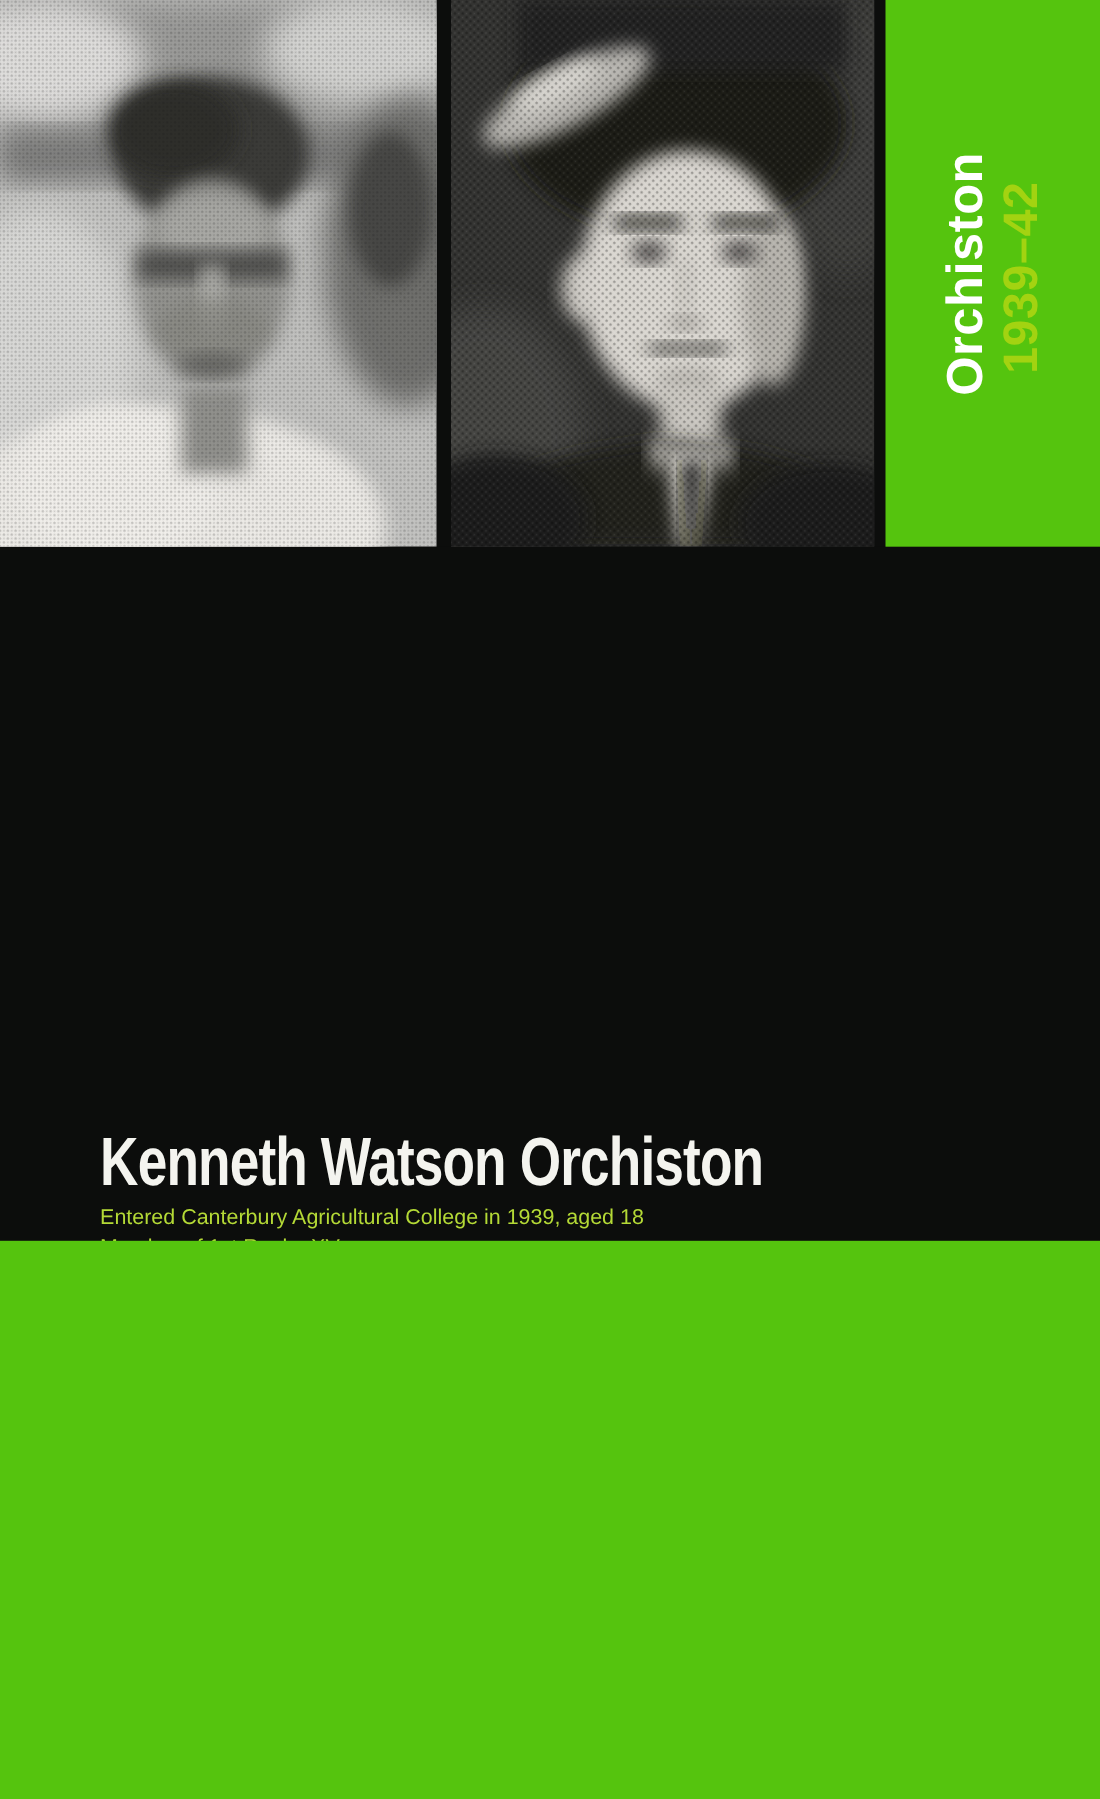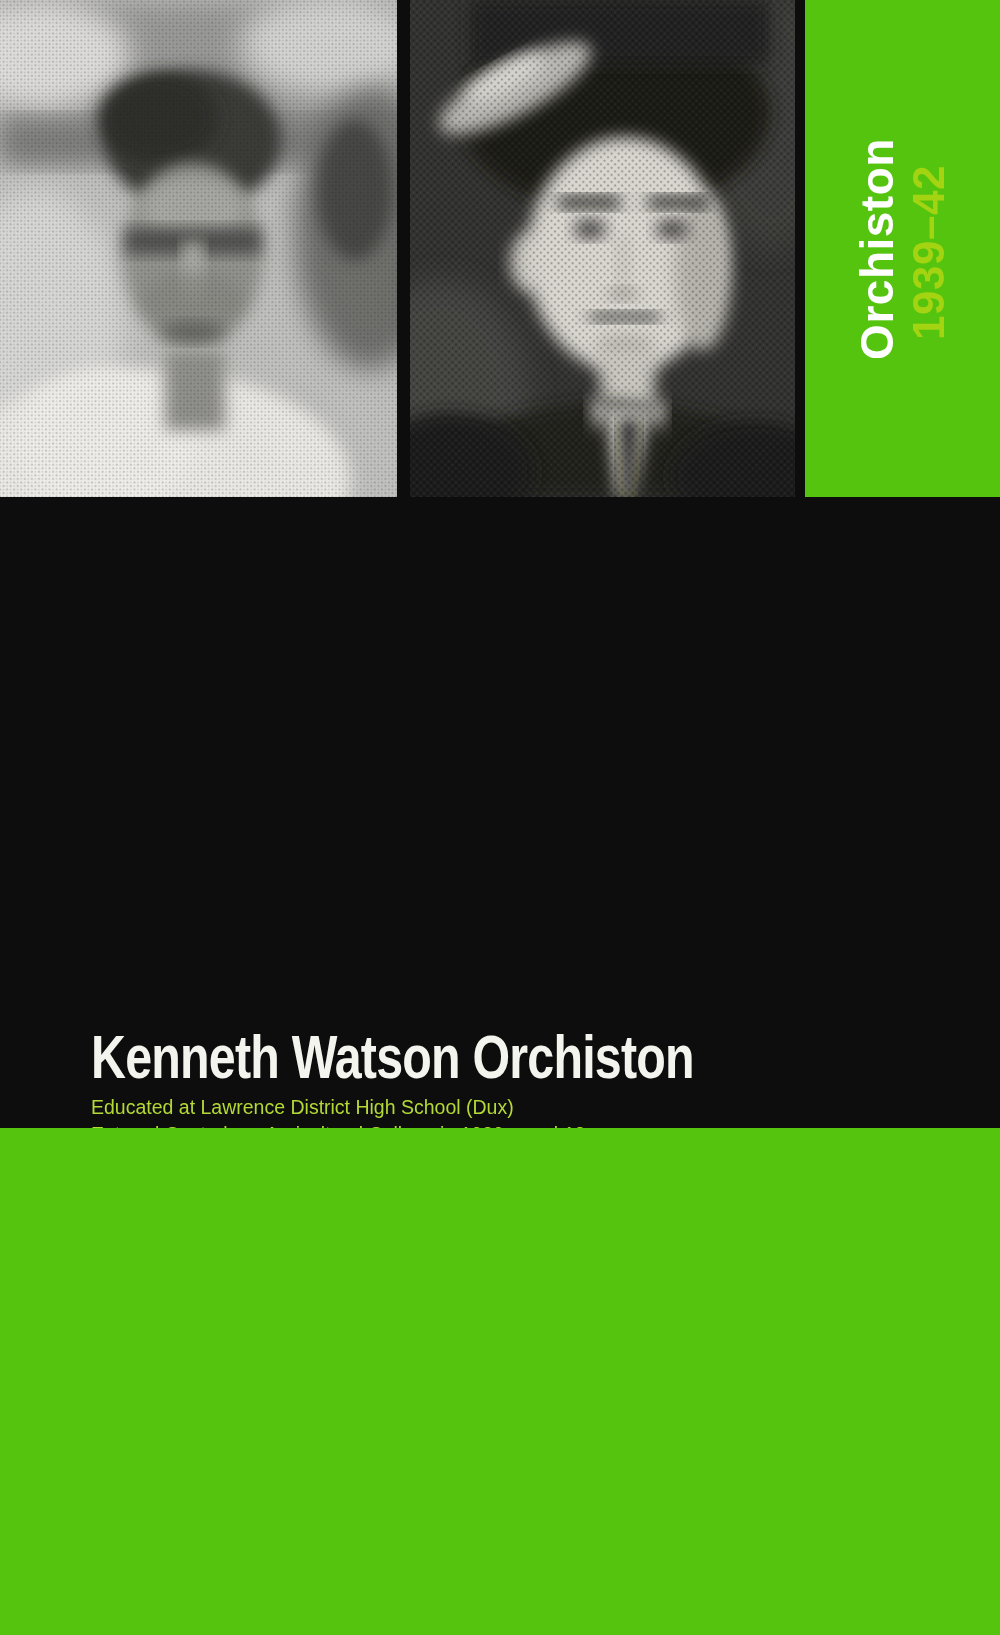--- a/index.html
+++ b/index.html
@@ -118,21 +118,20 @@
       <div class="band-inner">
         <div class="band-surname" style="color: rgb(255, 255, 255);">Orchiston</div>
         <div class="band-years" style="color: rgb(163, 211, 17);">1939–42</div>
       </div>
     </div>
   </div>
 
   <div class="bio-section">
     <div class="title">Kenneth Watson Orchiston</div>
     <div class="facts" style="color: rgb(180, 217, 54);">
-        <div>Educated at Lawrence District High School (Dux)</div>
         <div>Entered Canterbury Agricultural College in 1939, aged 18</div>
         <div>Member of 1st Rugby XV</div>
         <div>Joynt Scroll debating team leader</div>
         <div>Matson Challenge Cup for keenest and most improved student in 1942</div>
         <div>Bachelor of Agricultural Science degree conferred in 1942</div>
       </div>
     <div class="bio">
         <div>Kenneth (Ken) enlisted in the Royal New Zealand Air Force in 1941 while still a student.</div>
         <div>Training included Wigram where he was awarded his pilot’s ‘wings’. He embarked for</div>
         <div>the United Kingdom in 1943 and was commissioned as a Pilot Officer. He underwent</div>

